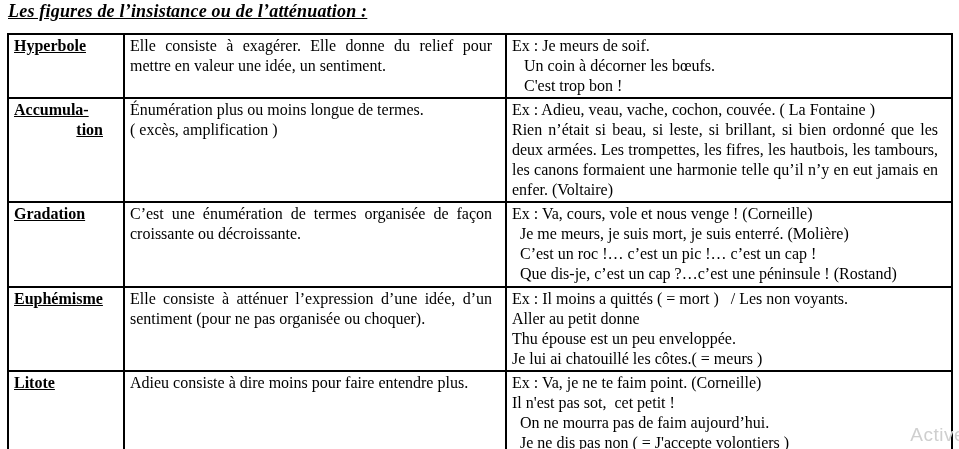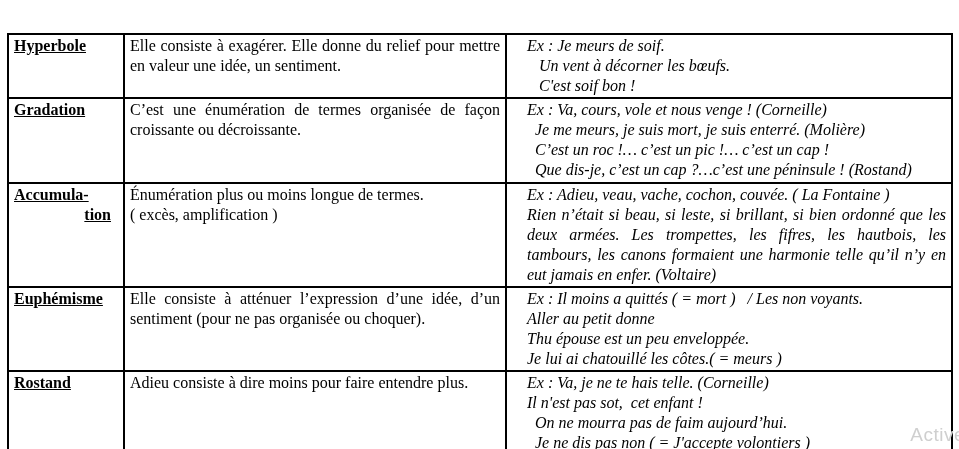--- a/index.html
+++ b/index.html
@@ -28,136 +28,135 @@
     position: absolute;
     left: 7px;
     top: 33px;
     width: 944px;
     border-collapse: collapse;
     table-layout: fixed;
   }
   table.figures-table td {
     border: 2px solid #000000;
     vertical-align: top;
-    padding: 1px 5px 1px 5px;
+    padding: 1px 13px 1px 5px;
     font-size: 16px;
     line-height: 20px;
     overflow: hidden;
   }
   .term-text {
     display: block;
     font-weight: bold;
     text-decoration: underline;
   }
   .term-line2 {
     text-align: right;
     padding-right: 7px;
   }
   .def-p {
     text-align: justify;
   }
   .ex-line {
-    font-style: italic;
     text-align: justify;
     white-space: pre-wrap;
-    margin-left: 15px;
   }
   .watermark {
     position: absolute;
     right: -6px;
     bottom: 3px;
     font-family: "Liberation Sans", "DejaVu Sans", sans-serif;
     font-size: 19px;
     color: #cfcfcf;
     letter-spacing: 0.5px;
   }
 </style>
 </head>
 <body>
 
 <div class="page">
 
+  <h1 class="title">Les figures de l’insistance ou de l’atténuation :</h1>
 
   <table class="figures-table">
     <colgroup>
       <col style="width:116px">
       <col style="width:382px">
       <col style="width:446px">
     </colgroup>
     <tbody>
 
       <tr style="height:60px">
         <td>
           <span class="term-text">Hyperbole</span>
         </td>
         <td>
           <div class="def-p">Elle consiste à exagérer. Elle donne du relief pour mettre en valeur une idée, un sentiment.</div>
         </td>
         <td>
           <div class="ex-line">Ex : Je meurs de soif.</div>
-          <div class="ex-line">   Un vent à décorner les bœufs.</div>
-          <div class="ex-line">   C'est soif bon !</div>
+          <div class="ex-line">   Un coin à décorner les bœufs.</div>
+          <div class="ex-line">   C'est trop bon !</div>
+        </td>
+      </tr>
+
+      <tr style="height:102px">
+        <td>
+          <span class="term-text">Accumula-</span>
+          <span class="term-text term-line2">tion</span>
+        </td>
+        <td>
+          <div class="def-p">Énumération plus ou moins longue de termes.</div>
+          <div class="def-p">( excès, amplification )</div>
+        </td>
+        <td>
+          <div class="ex-line">Ex : Adieu, veau, vache, cochon, couvée. ( La Fontaine )</div>
+          <div class="ex-line">Rien n’était si beau, si leste, si brillant, si bien ordonné que les deux armées. Les trompettes, les fifres, les hautbois, les tambours, les canons formaient une harmonie telle qu’il n’y en eut jamais en enfer. (Voltaire)</div>
         </td>
       </tr>
 
       <tr style="height:85px">
         <td>
           <span class="term-text">Gradation</span>
         </td>
         <td>
           <div class="def-p">C’est une énumération de termes organisée de façon croissante ou décroissante.</div>
         </td>
         <td>
           <div class="ex-line">Ex : Va, cours, vole et nous venge ! (Corneille)</div>
           <div class="ex-line">  Je me meurs, je suis mort, je suis enterré. (Molière)</div>
           <div class="ex-line">  C’est un roc !… c’est un pic !… c’est un cap !</div>
           <div class="ex-line">  Que dis-je, c’est un cap ?…c’est une péninsule ! (Rostand)</div>
-        </td>
-      </tr>
-
-      <tr style="height:102px">
-        <td>
-          <span class="term-text">Accumula-</span>
-          <span class="term-text term-line2">tion</span>
-        </td>
-        <td>
-          <div class="def-p">Énumération plus ou moins longue de termes.</div>
-          <div class="def-p">( excès, amplification )</div>
-        </td>
-        <td>
-          <div class="ex-line">Ex : Adieu, veau, vache, cochon, couvée. ( La Fontaine )</div>
-          <div class="ex-line">Rien n’était si beau, si leste, si brillant, si bien ordonné que les deux armées. Les trompettes, les fifres, les hautbois, les tambours, les canons formaient une harmonie telle qu’il n’y en eut jamais en enfer. (Voltaire)</div>
         </td>
       </tr>
 
       <tr style="height:78px">
         <td>
           <span class="term-text">Euphémisme</span>
         </td>
         <td>
           <div class="def-p">Elle consiste à atténuer l’expression d’une idée, d’un sentiment (pour ne pas organisée ou choquer).</div>
         </td>
         <td>
           <div class="ex-line">Ex : Il moins a quittés ( = mort )   / Les non voyants.</div>
           <div class="ex-line">Aller au petit donne</div>
           <div class="ex-line">Thu épouse est un peu enveloppée.</div>
           <div class="ex-line">Je lui ai chatouillé les côtes.( = meurs )</div>
         </td>
       </tr>
 
       <tr style="height:89px">
         <td>
-          <span class="term-text">Rostand</span>
+          <span class="term-text">Litote</span>
         </td>
         <td>
           <div class="def-p">Adieu consiste à dire moins pour faire entendre plus.</div>
         </td>
         <td>
-          <div class="ex-line">Ex : Va, je ne te hais telle. (Corneille)</div>
-          <div class="ex-line">Il n'est pas sot,  cet enfant !</div>
+          <div class="ex-line">Ex : Va, je ne te faim point. (Corneille)</div>
+          <div class="ex-line">Il n'est pas sot,  cet petit !</div>
           <div class="ex-line">  On ne mourra pas de faim aujourd’hui.</div>
           <div class="ex-line">  Je ne dis pas non ( = J'accepte volontiers )</div>
         </td>
       </tr>
 
     </tbody>
   </table>
 
   <div class="watermark">Active</div>
 

